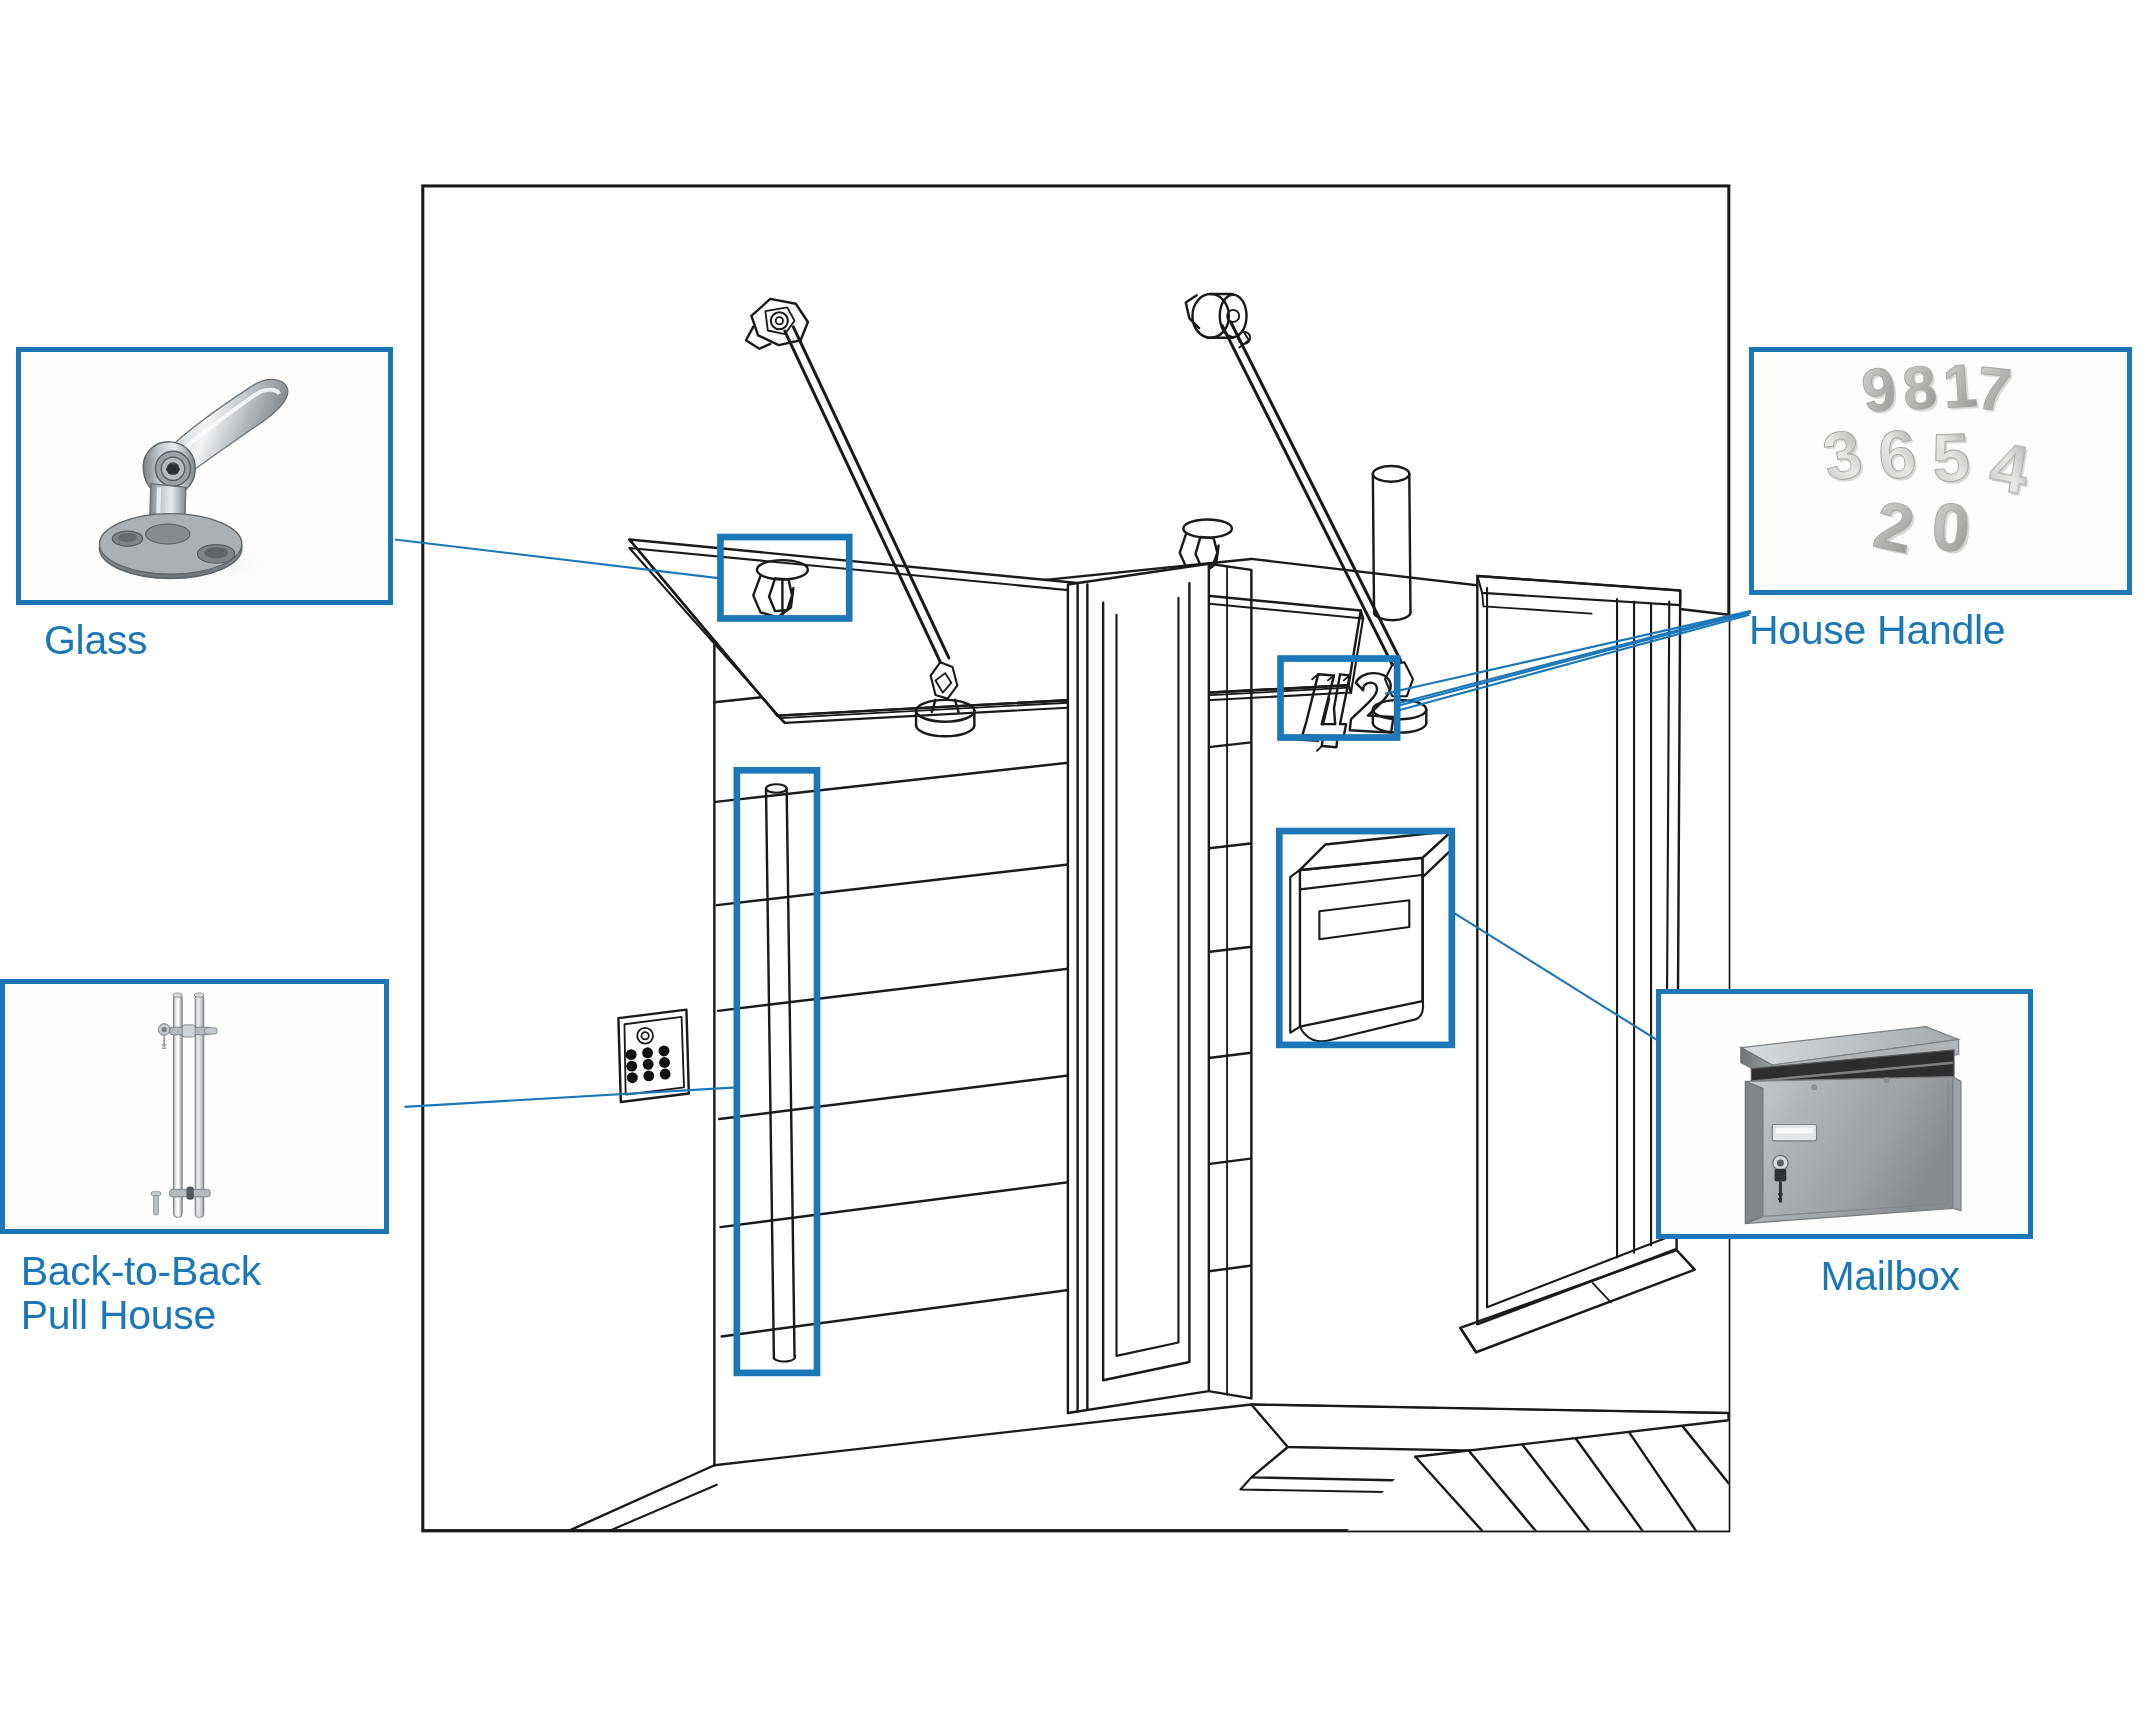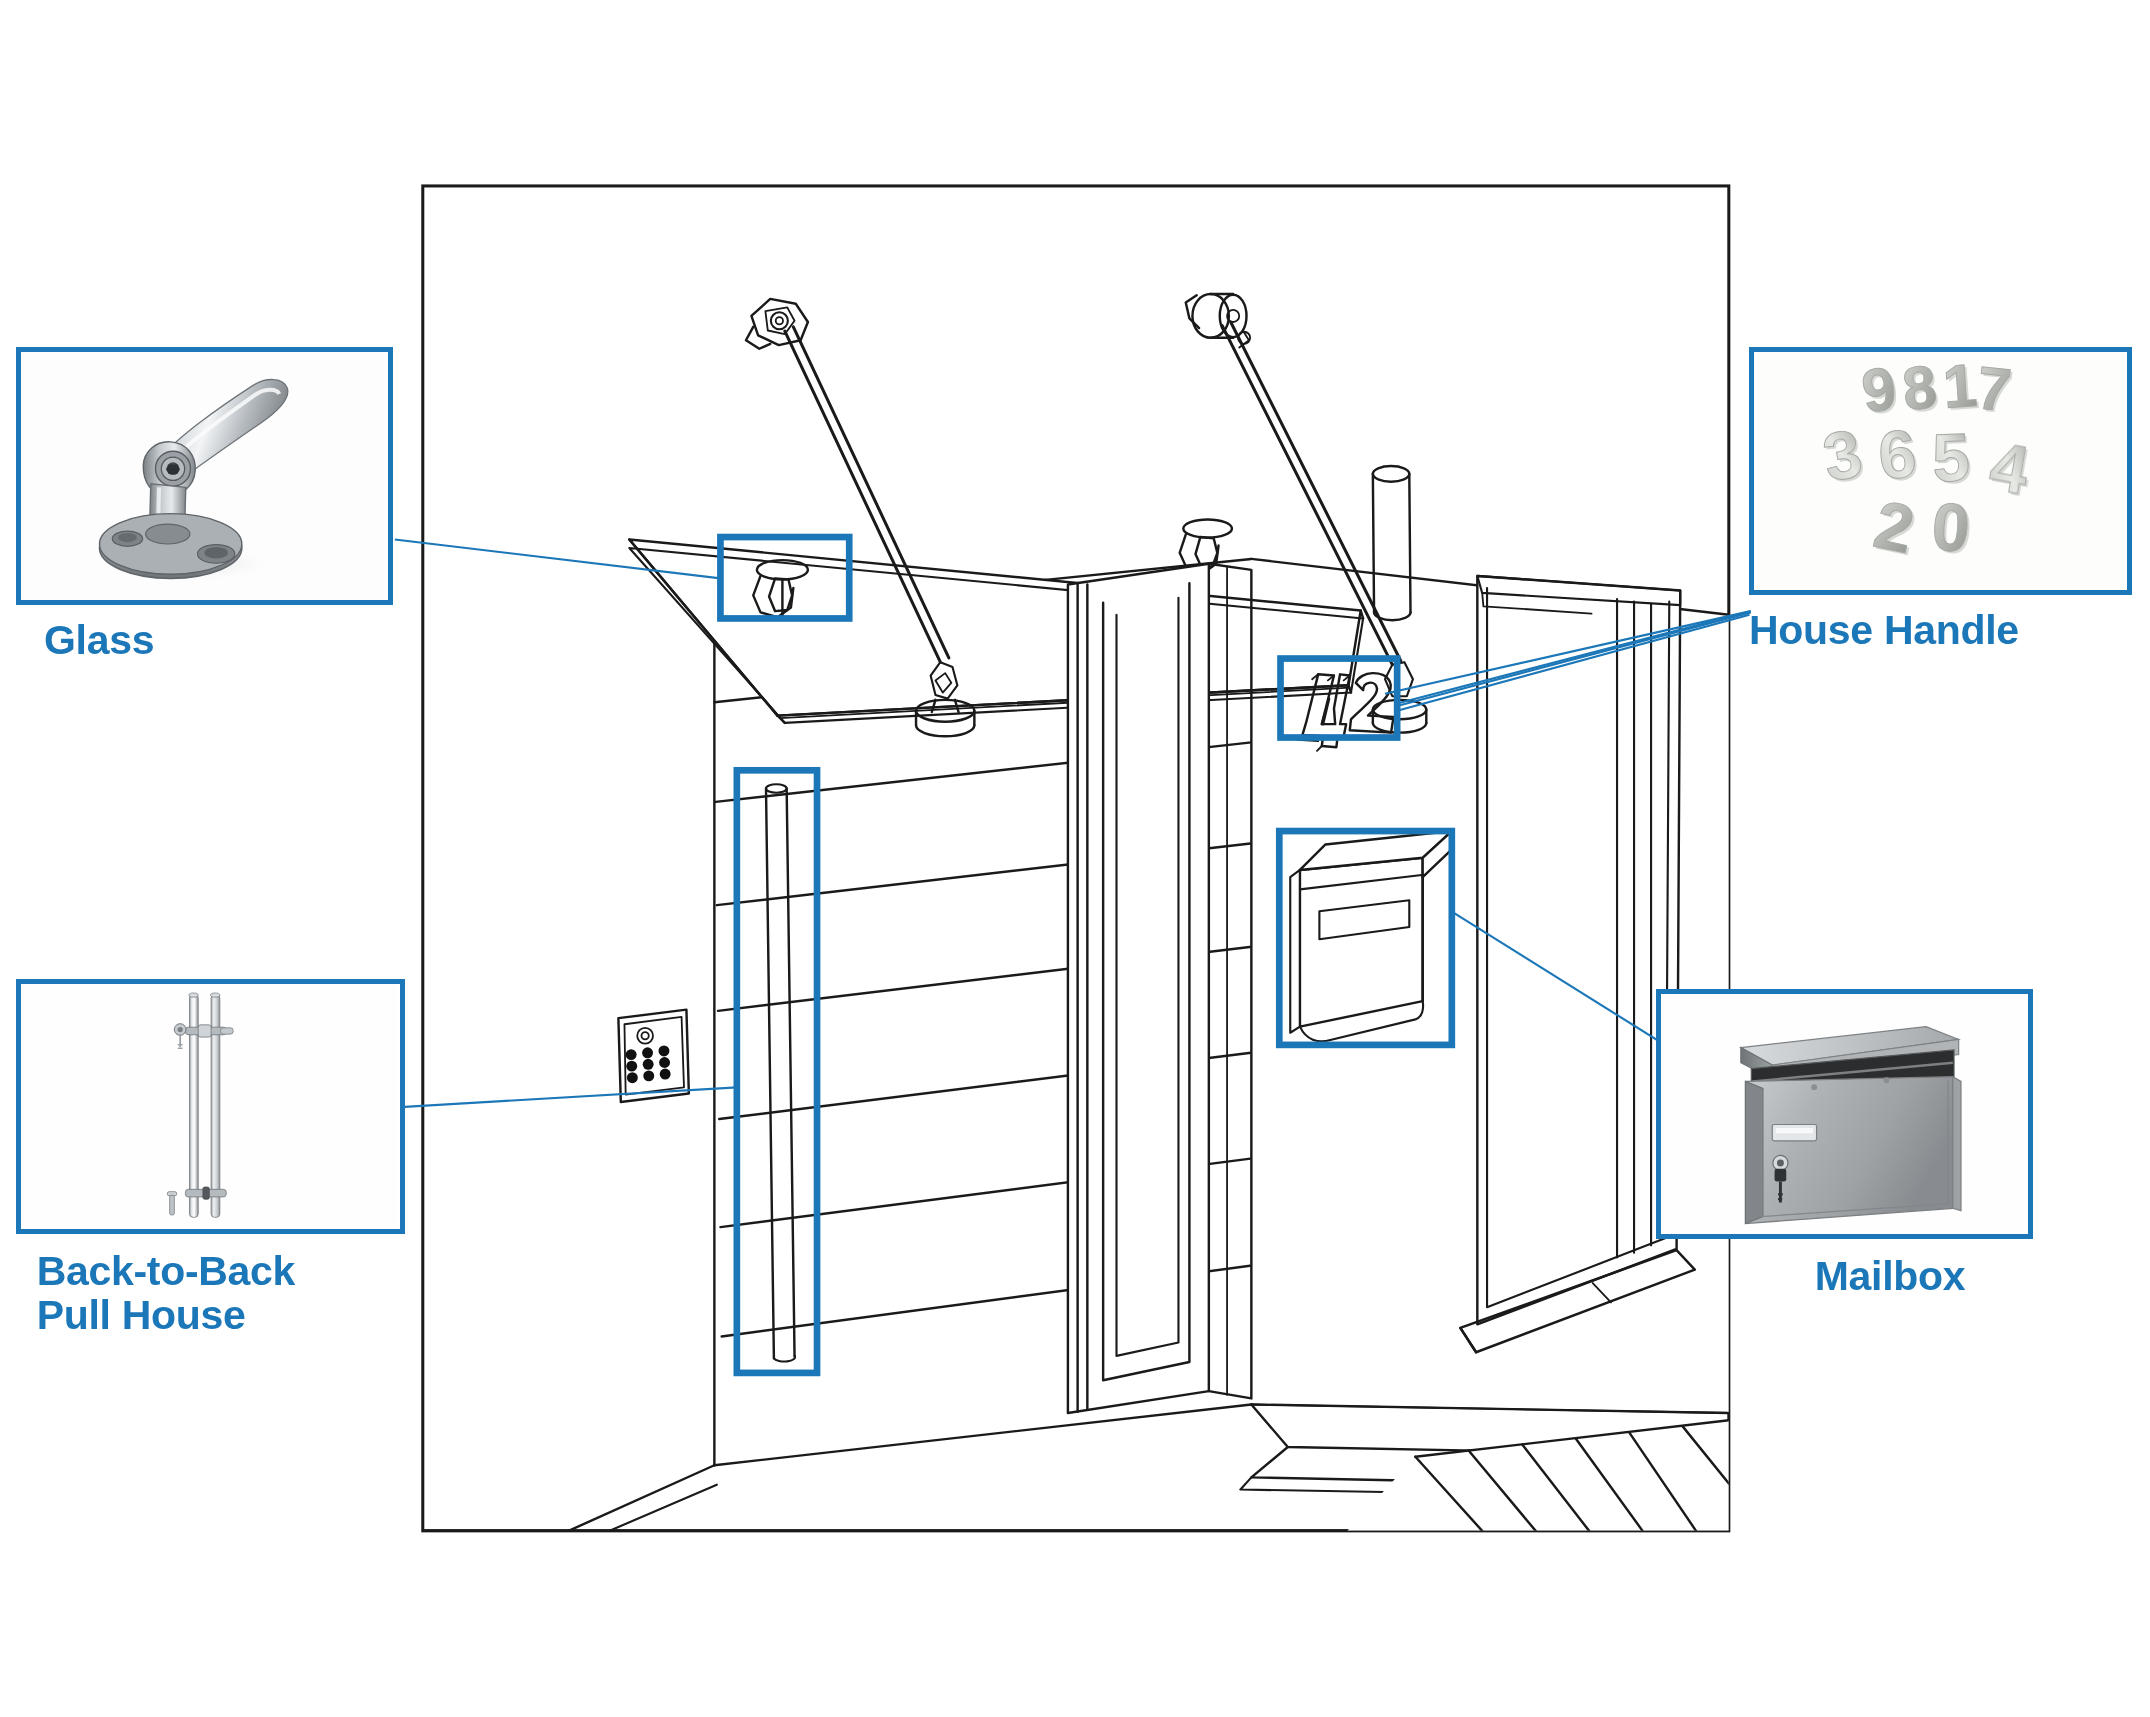--- a/index.html
+++ b/index.html
@@ -31,31 +31,31 @@
   }
   .callout .frame {
     box-sizing: border-box;
     border: 5.5px solid #1B77B8;
     background: #ffffff;
     position: relative;
     overflow: hidden;
   }
   .callout .caption {
     color: #1B77B8;
-    font-weight: bold;
+    font-weight: normal;
     font-family: "Liberation Sans", sans-serif;
     line-height: 1.08;
     letter-spacing: -0.3px;
   }
   
   #callout-glass-connector { left: 16px; top: 347px; width: 389px; }
   #callout-glass-connector .frame { width: 377px; height: 258px; }
   #callout-glass-connector .caption { font-size: 41px; margin-top: 13.4px; padding-left: 28px; }
 
-  #callout-pull-handle { left: 16px; top: 979px; width: 352px; }
+  #callout-pull-handle { left: 0; top: 979px; width: 352px; }
   #callout-pull-handle .frame { width: 389px; height: 255px; }
   #callout-pull-handle .caption { font-size: 41px; margin-top: 14.6px; padding-left: 20.7px; }
 
   #callout-house-number { left: 1749px; top: 347px; width: 389px; }
   #callout-house-number .frame { width: 383px; height: 248px; }
   #callout-house-number .caption { font-size: 41px; margin-top: 13.4px; padding-left: 0px; }
 
   #callout-mailbox { left: 1656px; top: 989px; width: 389px; text-align: center; }
   #callout-mailbox .frame { width: 377px; height: 250px; }
   #callout-mailbox .caption { font-size: 41px; margin-top: 14.6px; padding-left: 79px; }

